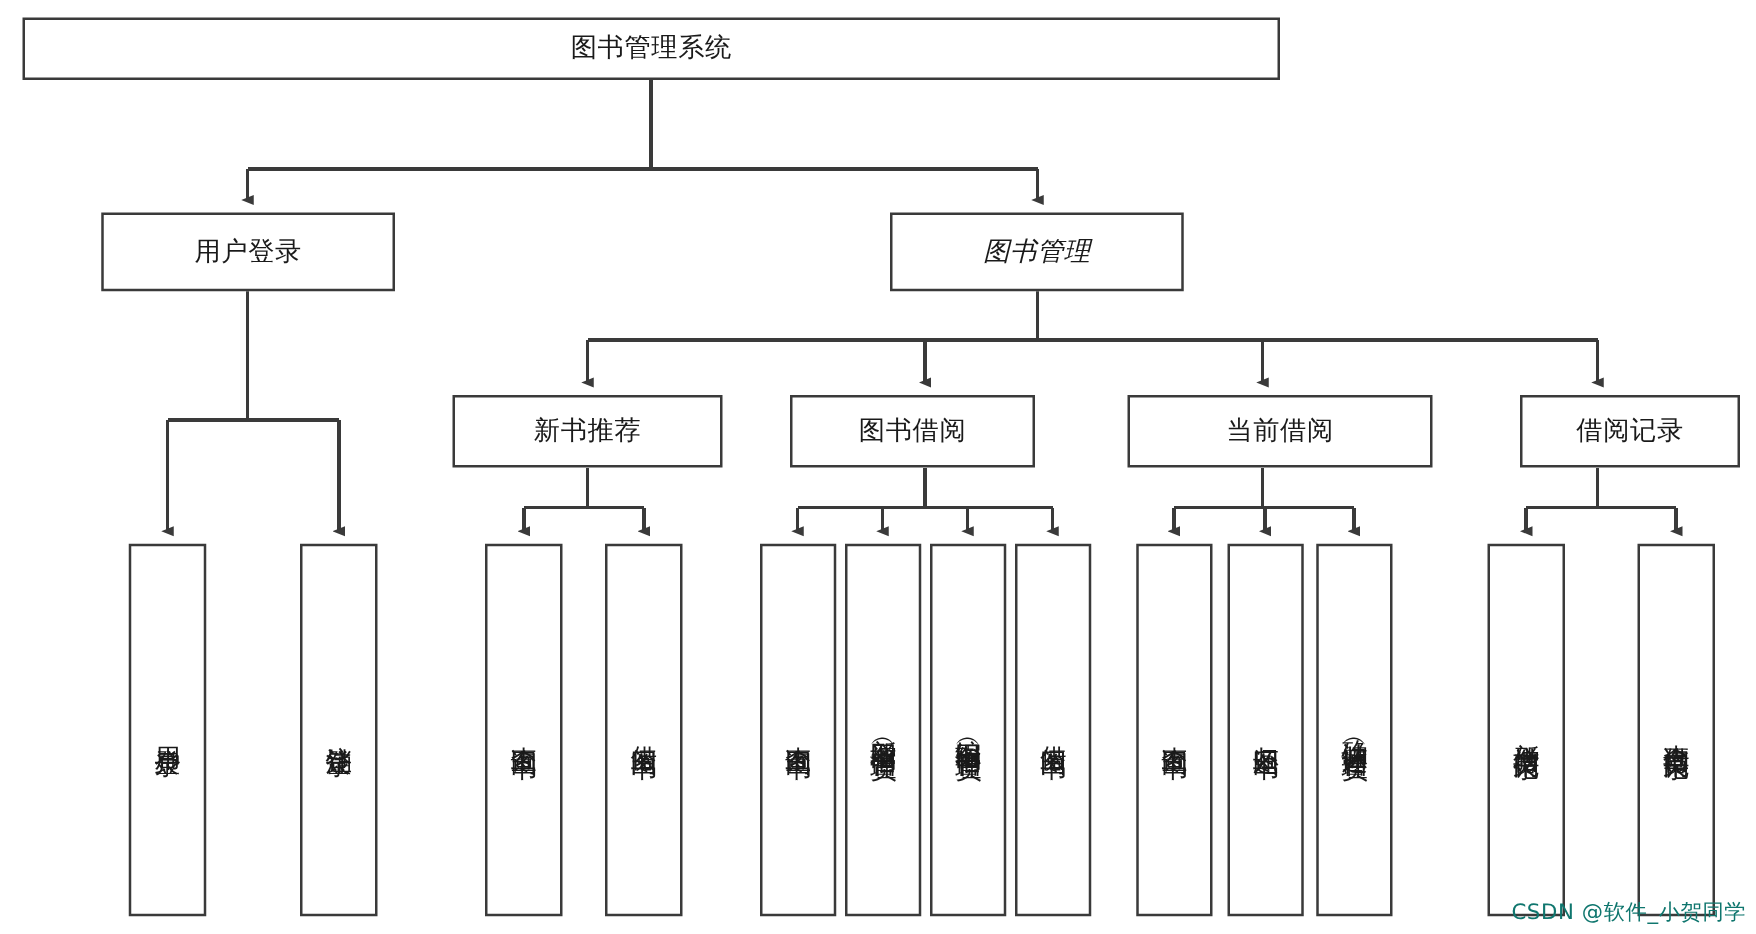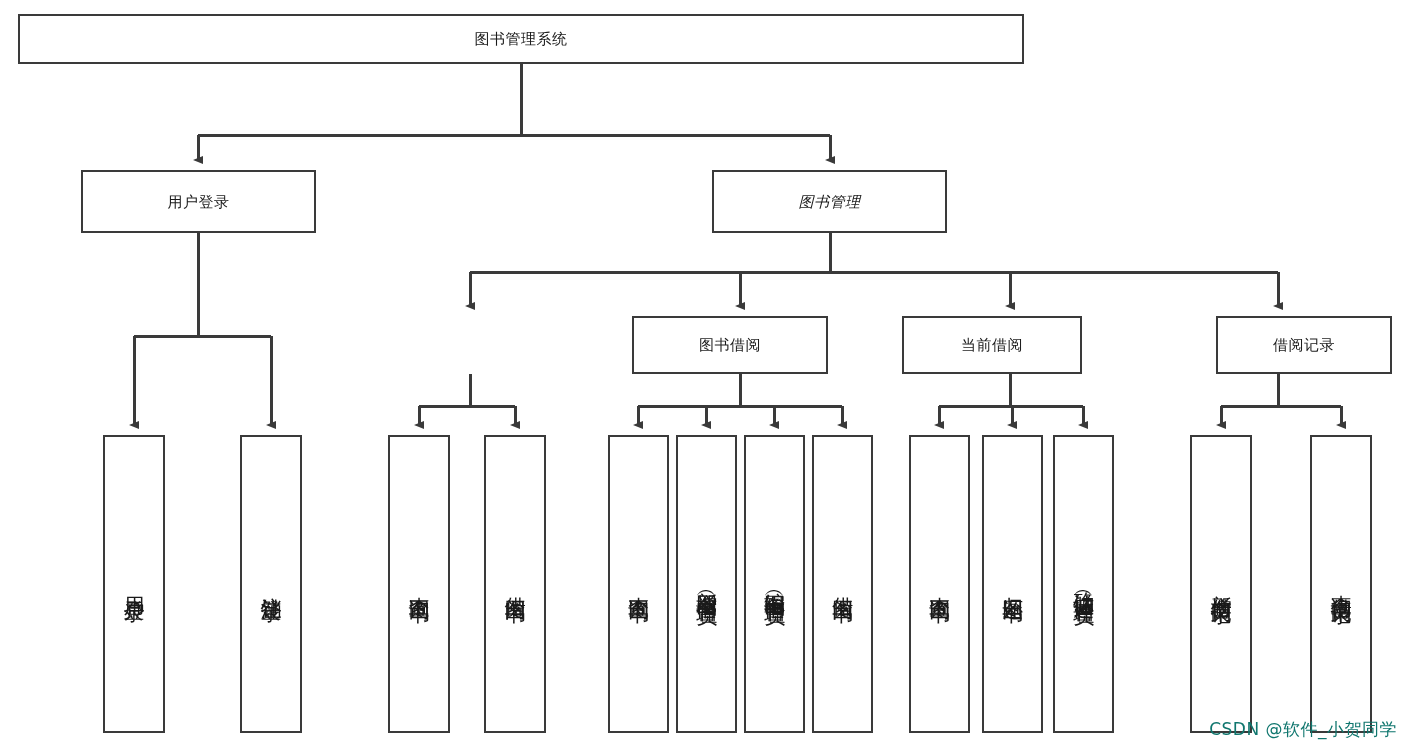--- a/index.html
+++ b/index.html
@@ -30,21 +30,21 @@
     position: absolute;
     box-sizing: border-box;
     border: 2px solid #3a3a3a;
     background: #ffffff;
     display: flex;
     align-items: center;
     justify-content: center;
     color: #1a1a1a;
   }
   .node.horizontal {
-    font-size: 15px;
+    font-size: 21px;
     letter-spacing: 0.5px;
     line-height: 1.2;
     text-align: left;
   }
   .node.vertical {
     writing-mode: vertical-rl;
     text-orientation: upright;
     font-size: 21px;
     line-height: 1.25;
     letter-spacing: 2px;
@@ -129,24 +129,27 @@
     <span class="label">图书管理系统</span>
   </div>
 
   <div class="node horizontal" id="n-l2_user" style="left: 81px; top: 170px; width: 235px; height: 63px;">
     <span class="label">用户登录</span>
   </div>
   <div class="node horizontal" id="n-l2_book" style="left: 712px; top: 170px; width: 235px; height: 63px; font-style: italic;">
     <span class="label">图书管理</span>
   </div>
 
+  <div class="node horizontal" id="n-l3_new_book" style="left: 362px; top: 316px; width: 216px; height: 58px;">
+    <span class="label">新书推荐</span>
+  </div>
   <div class="node horizontal" id="n-l3_borrow" style="left: 632px; top: 316px; width: 196px; height: 58px;">
     <span class="label">图书借阅</span>
   </div>
-  <div class="node horizontal" id="n-l3_current" style="left: 902px; top: 316px; width: 180px; height: 58px;">
+  <div class="node horizontal" id="n-l3_current" style="left: 902px; top: 316px; width: 244px; height: 58px;">
     <span class="label">当前借阅</span>
   </div>
   <div class="node horizontal" id="n-l3_record" style="left: 1216px; top: 316px; width: 176px; height: 58px;">
     <span class="label">借阅记录</span>
   </div>
 
   <div class="node vertical" id="n-leaf_user_login" style="left: 103px; top: 435px; width: 62px; height: 298px;">
     <span class="label">用户登录</span>
   </div>
   <div class="node vertical" id="n-leaf_user_logout" style="left: 240px; top: 435px; width: 62px; height: 298px;">

